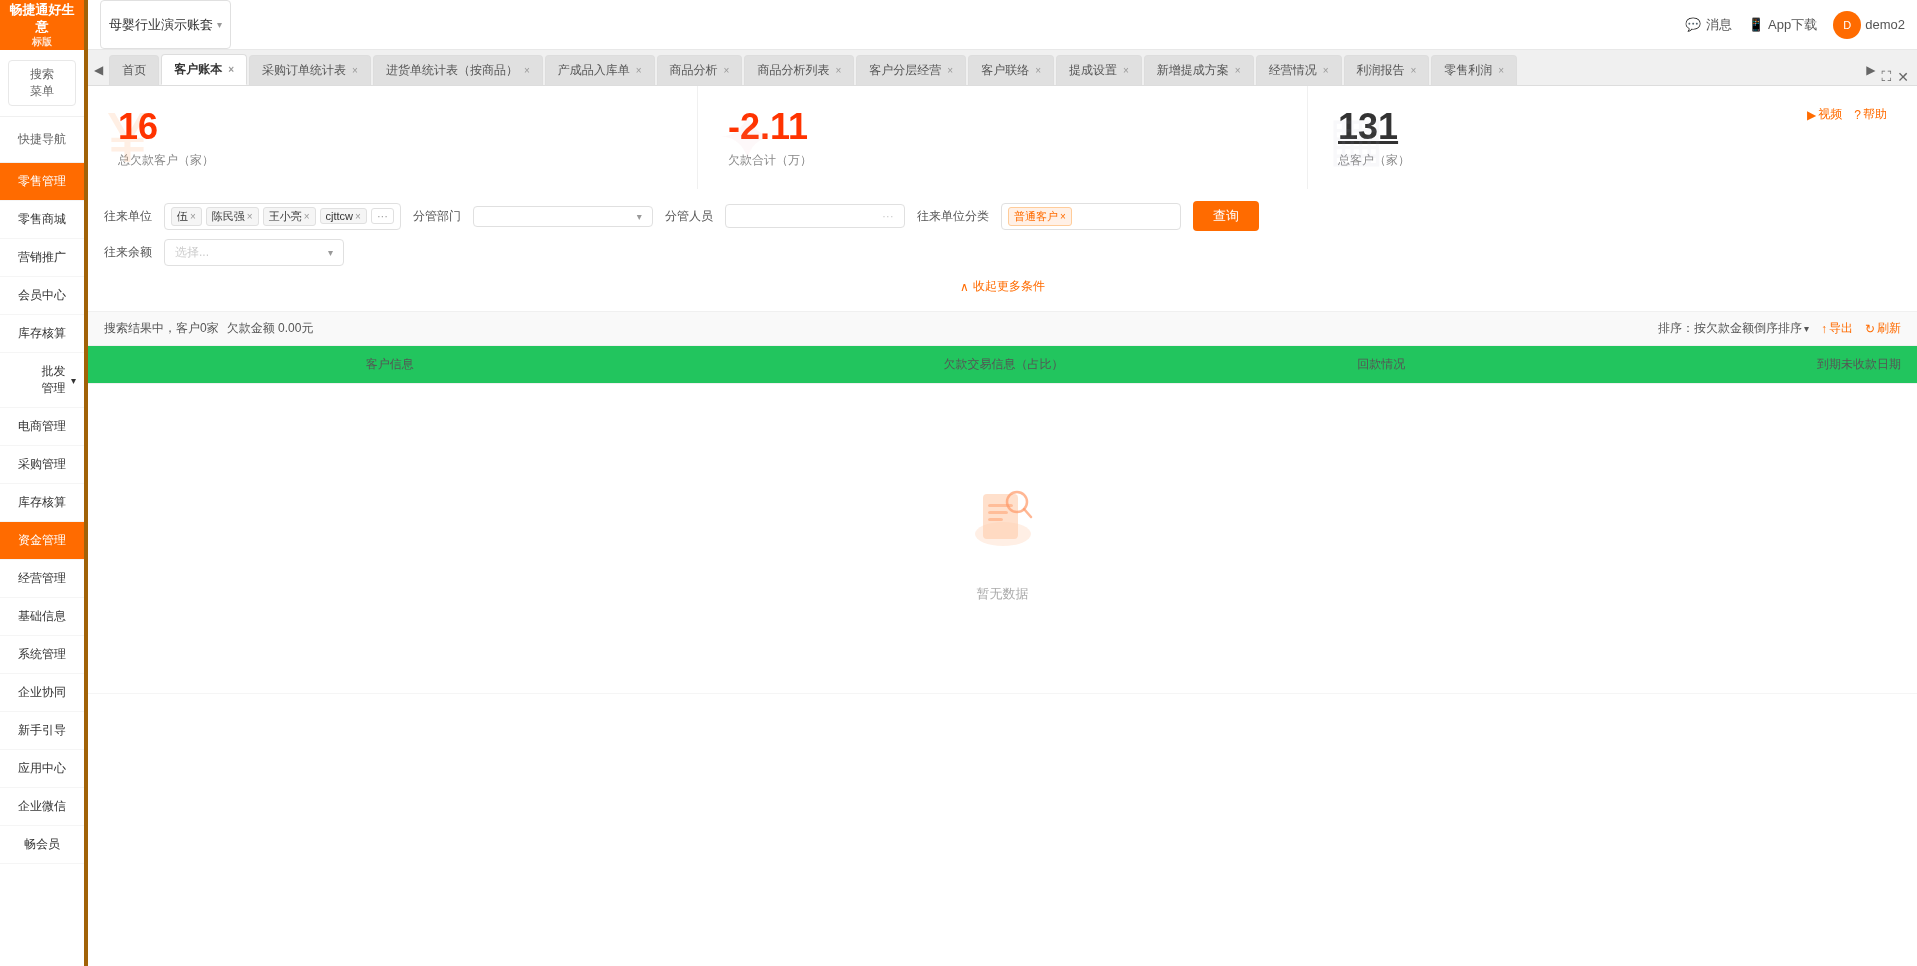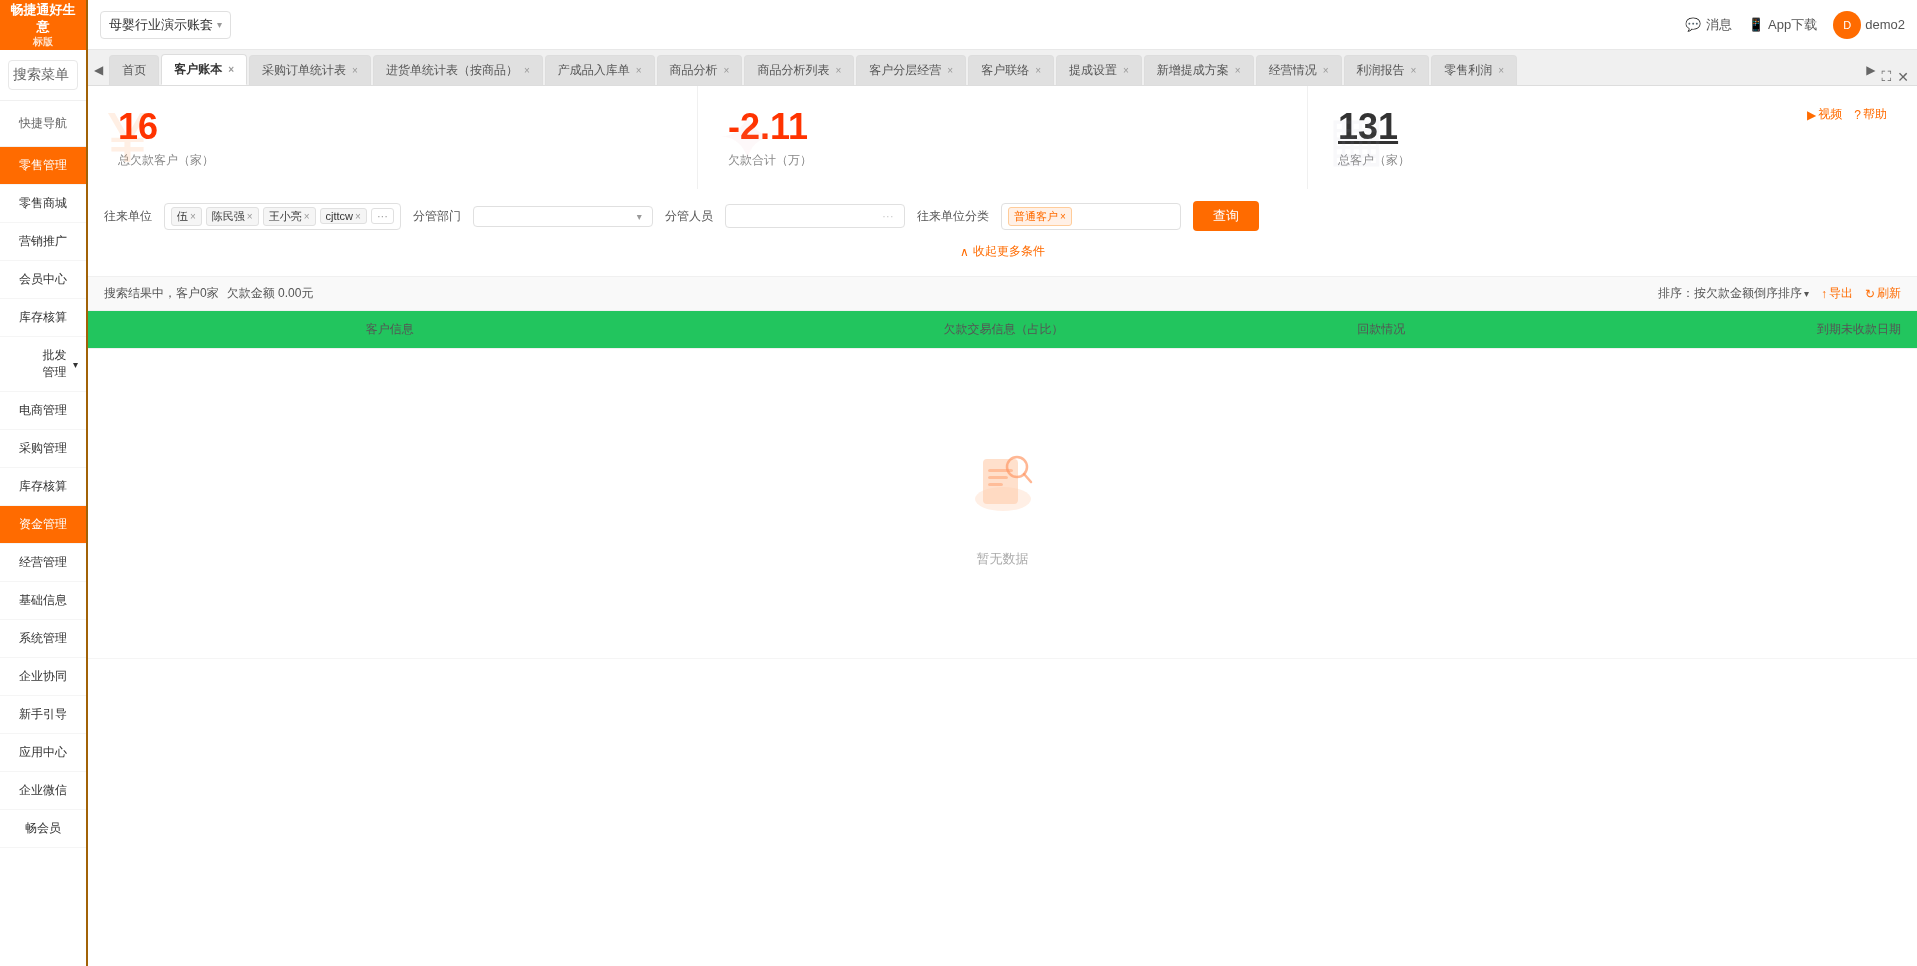--- a/index.html
+++ b/index.html
@@ -2,37 +2,37 @@
 <html><head>
   <meta charset="utf-8">
   <style>
     * { box-sizing: border-box; margin: 0; padding: 0; font-family: "Microsoft YaHei", "PingFang SC", Arial, sans-serif; }
     body { background: #f5f5f5; font-size: 12px; color: #333; }
 
     
     .app-container { display: flex; height: 966px; overflow: hidden; }
 
     
-    .sidebar { width: 88px; background: #fff; display: flex; flex-direction: column; border-right: 2px solid #a16207; flex-shrink: 0; }
+    .sidebar { width: 88px; background: #fff; display: flex; flex-direction: column; border-right: 4px solid #a16207; flex-shrink: 0; }
     .sidebar-logo { background: #ff6b00; height: 50px; display: flex; align-items: center; justify-content: center; color: #fff; font-size: 13px; font-weight: bold; padding: 0 8px; text-align: center; line-height: 1.3; }
     .sidebar-search { padding: 10px 8px; border-bottom: 1px solid #f0f0f0; }
-    .sidebar-search-btn { width: 100%; background: none; border: 1px solid #e8e8e8; border-radius: 4px; padding: 5px 4px; font-size: 14px; color: #666; cursor: pointer; text-align: left; }
+    .sidebar-search-btn { width: 100%; background: none; border: 1px solid #e8e8e8; border-radius: 4px; padding: 5px 16px; font-size: 12px; color: #666; cursor: pointer; text-align: center; }
     .sidebar-nav-btn { padding: 10px 8px; border-bottom: 1px solid #f0f0f0; }
     .sidebar-nav-btn button { width: 100%; background: none; border: none; font-size: 12px; color: #666; cursor: pointer; padding: 4px 0; }
     .sidebar-menu { flex: 1; overflow-y: auto; }
     .sidebar-item { padding: 10px 8px; text-align: center; cursor: pointer; font-size: 12px; color: #333; border-bottom: 1px solid #f5f5f5; }
     .sidebar-item.active { background: #ff6b00; color: #fff; }
     .sidebar-item.has-sub { display: flex; align-items: center; justify-content: center; gap: 2px; padding-left: 38px; }
     .sidebar-item.has-sub::after { content: "▾"; font-size: 10px; }
 
     
     .main { flex: 1; display: flex; flex-direction: column; overflow: hidden; }
 
     
-    .topbar { height: 50px; background: #fff; border-bottom: 1px solid #e8e8e8; display: flex; align-items: center; padding: 0 12px; gap: 8px; }
+    .topbar { height: 50px; background: #fff; border-bottom: 1px solid #e8e8e8; display: flex; padding: 0 12px; gap: 8px; }
     .topbar-selector { display: flex; align-items: center; gap: 4px; font-size: 13px; color: #333; border: 1px solid #e0e0e0; border-radius: 4px; padding: 4px 8px; cursor: pointer; }
     .topbar-selector::after { content: "▾"; font-size: 10px; color: #999; }
     .topbar-right { margin-left: auto; display: flex; align-items: center; gap: 16px; font-size: 13px; color: #555; }
     .topbar-right .icon-btn { display: flex; align-items: center; gap: 4px; cursor: pointer; }
     .topbar-avatar { width: 28px; height: 28px; border-radius: 50%; background: #ff6b00; display: flex; align-items: center; justify-content: center; color: #fff; font-size: 11px; }
 
     
     .tabbar { height: 36px; background: #f0f0f0; border-bottom: 1px solid #ddd; display: flex; align-items: end; overflow: hidden; }
     .tab { padding: 6px 12px; font-size: 12px; color: #555; cursor: pointer; border-radius: 4px 4px 0 0; white-space: nowrap; display: flex; align-items: center; gap: 4px; background: #e0e0e0; margin-right: 2px; border: 1px solid #ddd; border-bottom: none; }
     .tab.active { background: #fff; color: #333; font-weight: bold; border-bottom: 1px solid #fff; }
@@ -266,20 +266,26 @@
           </div>
 
           <span class="filter-label">往来单位分类</span>
           <div class="filter-tags" id="category-tags-container" style="min-width:180px;">
           <span class="filter-category-tag">普通客户 <span class="tag-close">×</span></span>
             </div>
 
           <button class="query-btn">查询</button>
         </div>
 
+        <div class="filter-row">
+          <span class="filter-label">往来余额</span>
+          <div class="filter-select" style="min-width:180px;">
+            <span style="color:#ccc;">选择...</span>
+          </div>
+        </div>
 
         <div class="collapse-btn">
           <span>∧</span>
           <span>收起更多条件</span>
         </div>
       </div>
 
       <div class="results-bar">
         <span>搜索结果中，客户0家</span>
         <span>欠款金额 0.00元</span>

